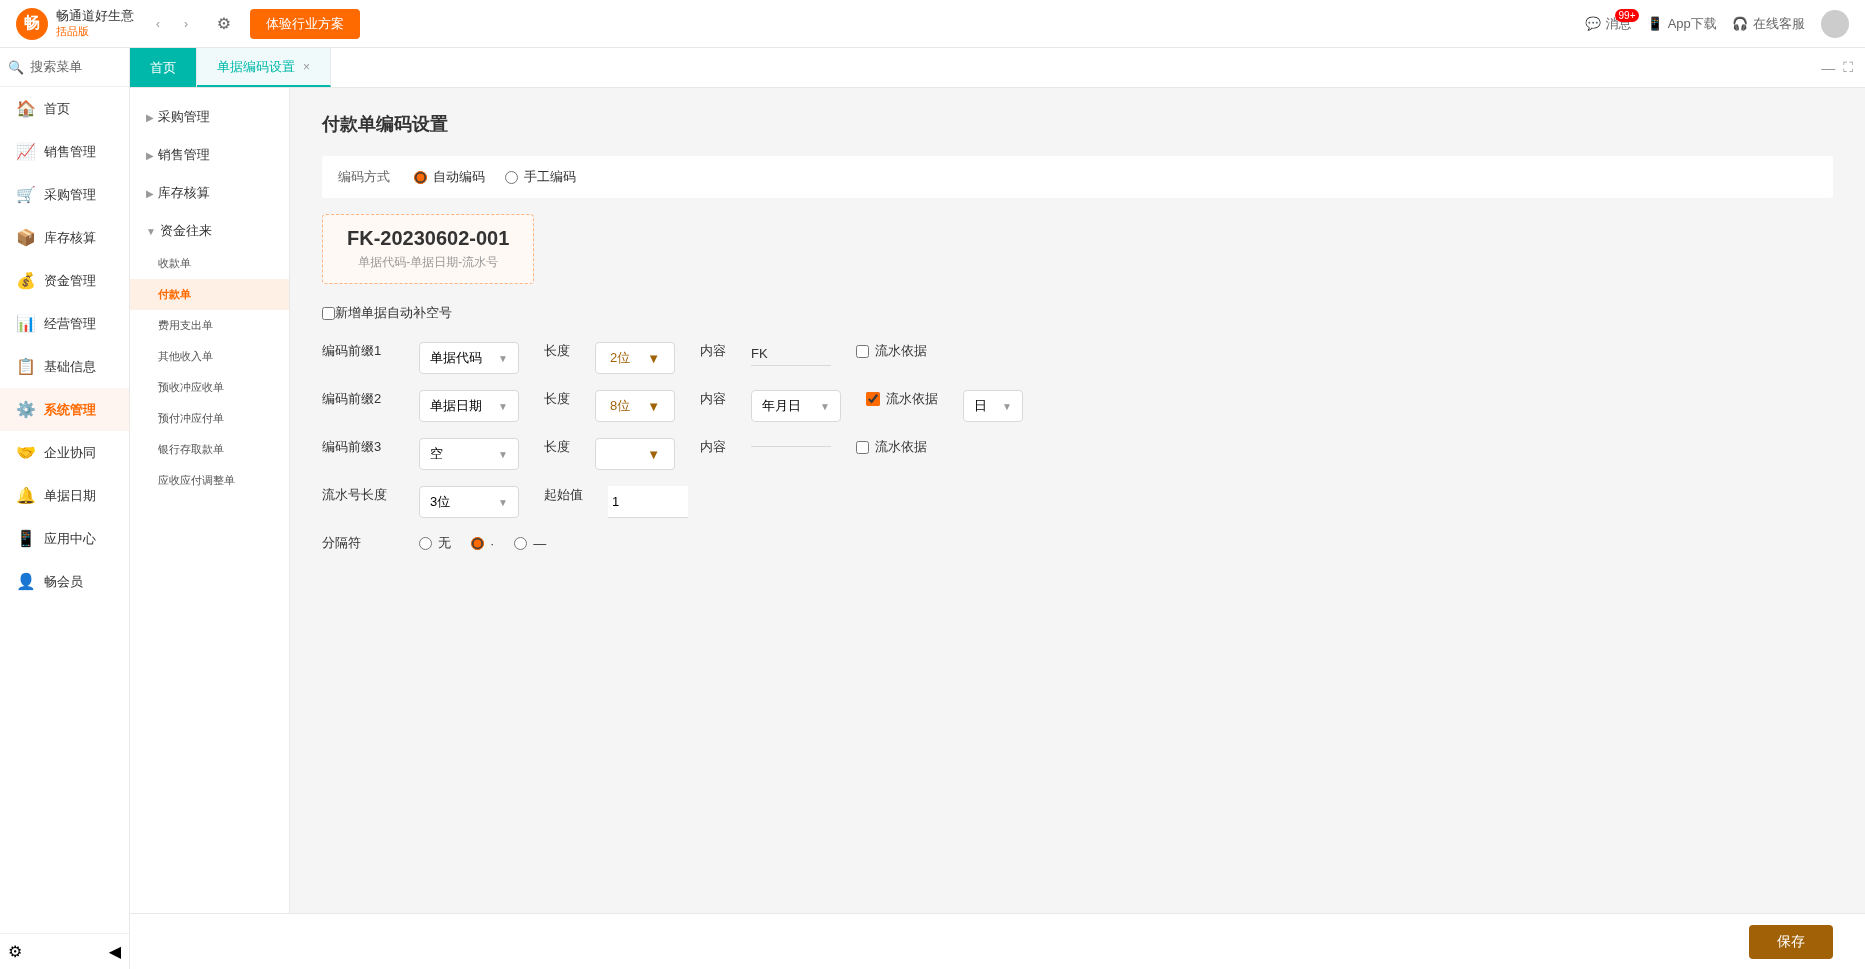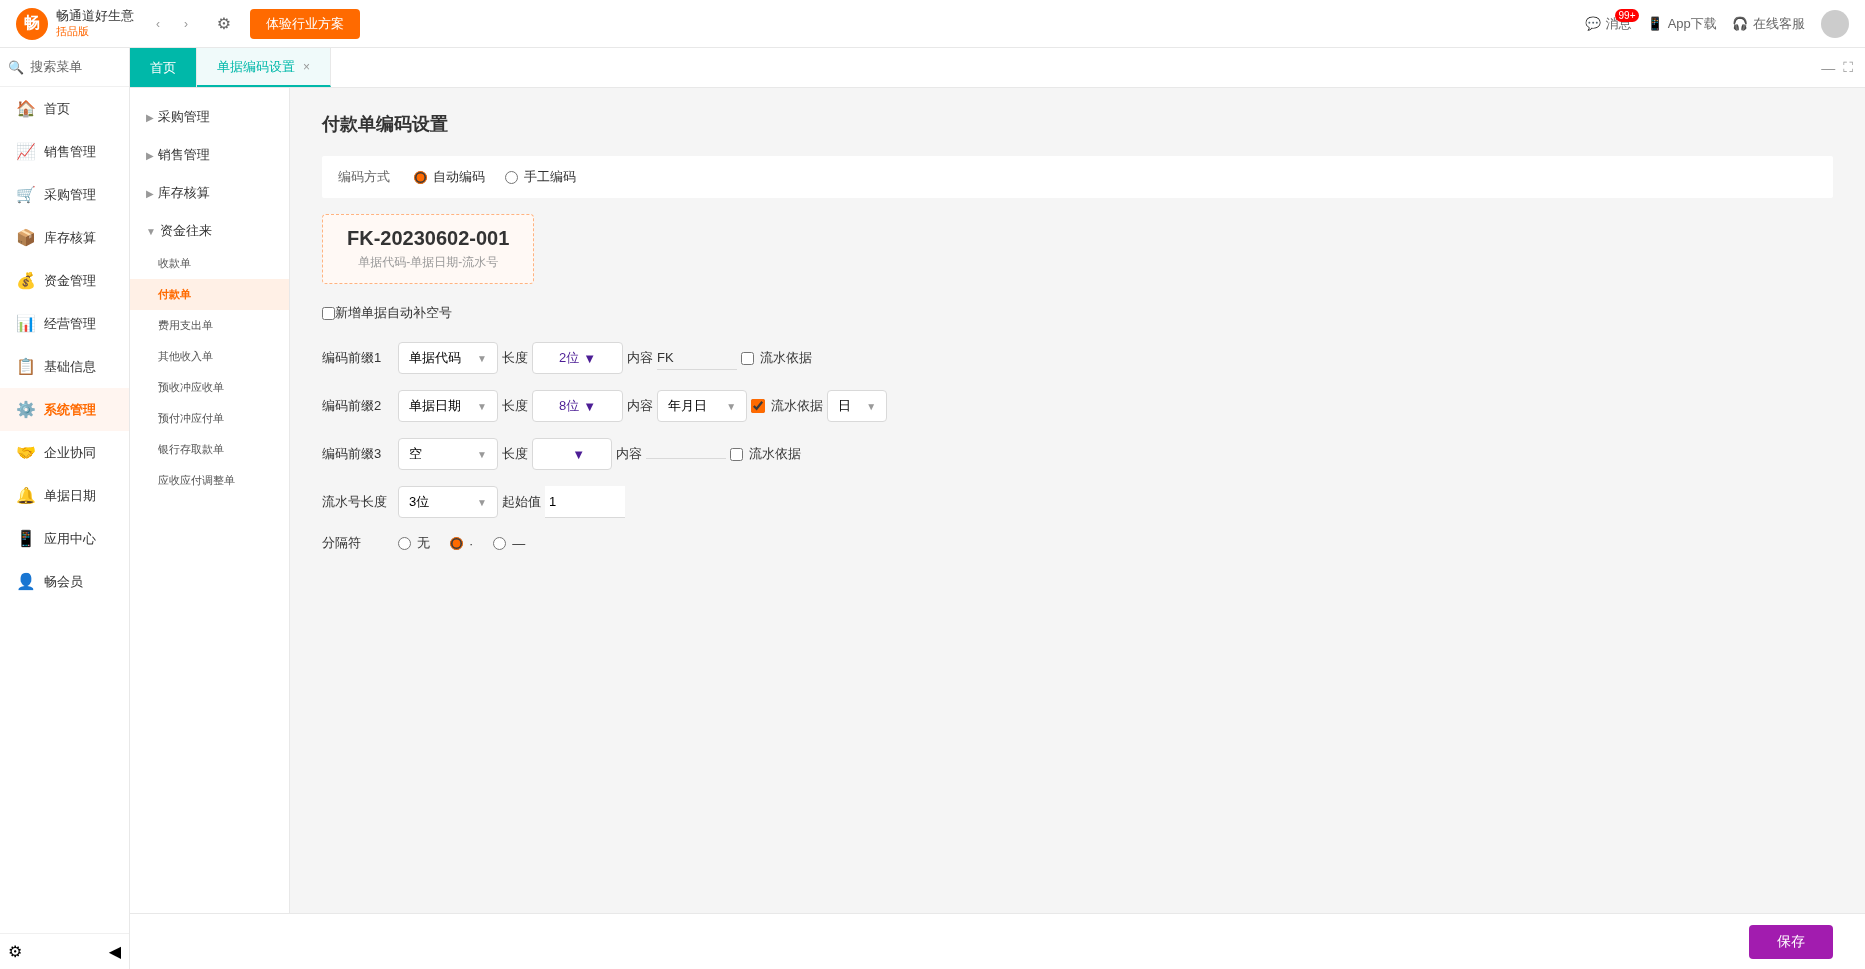--- a/index.html
+++ b/index.html
@@ -257,22 +257,22 @@
       align-items: center;
       gap: 0;
       margin-bottom: 20px;
       font-size: 13px;
       color: #333;
     }
 
     
     .config-row {
       display: flex;
-      align-items: center;
-      gap: 4px;
+      align-items: flex-start;
+      gap: 25px;
       margin-bottom: 16px;
     }
     .config-label { font-size: 13px; color: #333; min-width: 72px; }
     .config-select {
       display: flex;
       align-items: center;
       border: 1px solid #d9d9d9;
       border-radius: 4px;
       padding: 0 10px;
       height: 32px;
@@ -283,29 +283,29 @@
       gap: 4px;
       justify-content: space-between;
     }
     .config-select .arrow { color: #999; font-size: 10px; }
     .length-label { font-size: 13px; color: #333; }
     .length-select {
       display: flex;
       align-items: center;
       border: 1px solid #d9d9d9;
       border-radius: 4px;
-      padding: 0 26px;
+      padding: 0 14px;
       height: 32px;
       min-width: 80px;
       background: #fff;
       font-size: 13px;
       cursor: pointer;
       gap: 4px;
       justify-content: space-between;
-      color: #4c1d95;
+      color: #a16207;
     }
     .content-label { font-size: 13px; color: #333; }
     .content-value {
       min-width: 80px;
       font-size: 13px;
       color: #333;
       border-bottom: 1px solid #d9d9d9;
       padding: 4px 0;
     }
     .stream-check { display: flex; align-items: center; gap: 6px; font-size: 13px; color: #333; }
@@ -317,21 +317,21 @@
       height: 56px;
       background: #fff;
       border-top: 1px solid #e8e8e8;
       display: flex;
       align-items: center;
       justify-content: flex-end;
       padding: 0 32px;
       flex-shrink: 0;
     }
     .save-btn {
-      background: #a21caf;
+      background: #a16207;
       color: #fff;
       border: none;
       padding: 8px 28px;
       border-radius: 4px;
       font-size: 14px;
       cursor: pointer;
       font-family: Liberation Mono, monospace;
     }
 
     

